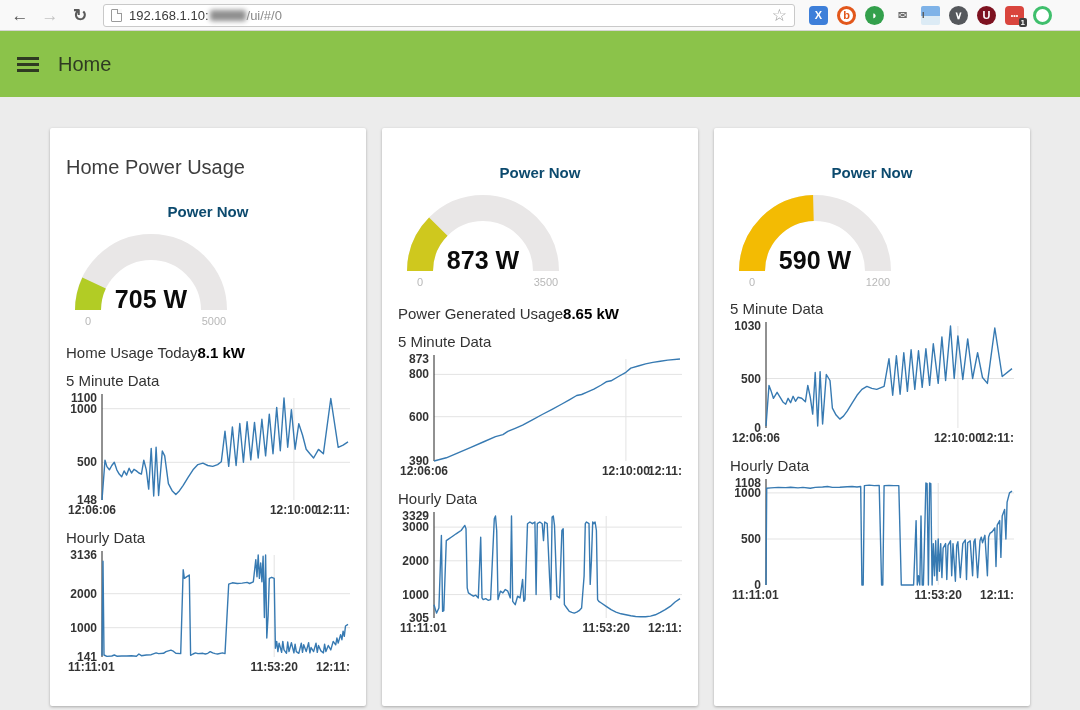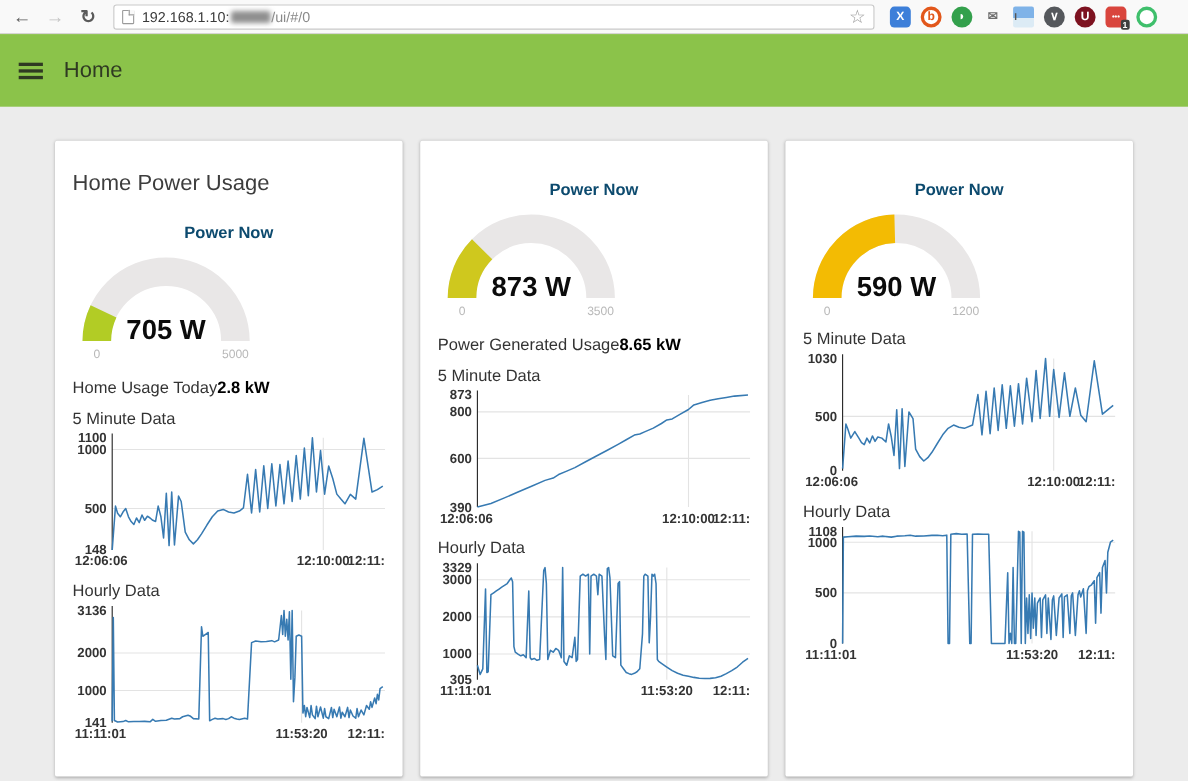--- a/index.html
+++ b/index.html
@@ -96,21 +96,21 @@
         <svg width="170" height="104" viewBox="0 0 170 104">
           <path d="M 22 86 A 63 63 0 0 1 148 86" stroke="#e9e7e7" stroke-width="26" fill="none"></path>
           <path d="M 22 86 A 63 63 0 0 1 28.1 59.0" stroke="#b2cc25" stroke-width="26" fill="none"></path>
           <text class="gv" x="85" y="84" text-anchor="middle">705 W</text>
           <text class="gm" x="22" y="101" text-anchor="middle">0</text>
           <text class="gm" x="148" y="101" text-anchor="middle">5000</text>
         </svg>
       </div>
     <div class="today-row">
       <span class="today-label">Home Usage Today</span>
-      <span class="today-value">2.8 kW</span>
+      <span class="today-value">8.1 kW</span>
     </div>
     <div class="chart-title">5 Minute Data</div>
     <div class="chart">
         <svg width="284" height="128" viewBox="0 0 284 128">
           <line x1="36" y1="18.7" x2="284" y2="18.7" stroke="#e3e3e3" stroke-width="1"></line>
           <line x1="36" y1="72.3" x2="284" y2="72.3" stroke="#e3e3e3" stroke-width="1"></line>
           <line x1="227.9" y1="8" x2="227.9" y2="110" stroke="#e3e3e3" stroke-width="1"></line>
           <line x1="36" y1="4" x2="36" y2="110" stroke="#222" stroke-width="1"></line>
           <polyline points="36.0,110.0 39.0,70.1 40.9,76.6 43.4,79.8 45.8,75.5 48.3,72.3 50.8,79.8 53.2,84.1 55.7,86.8 58.1,80.9 60.6,85.1 63.1,78.2 65.5,83.0 68.0,79.3 70.4,80.9 72.9,83.0 75.4,84.1 77.8,70.1 80.3,79.8 82.7,99.1 85.2,58.4 87.7,106.0 90.1,57.3 92.6,105.5 96.3,61.0 98.7,65.9 102.4,93.7 106.1,100.7 109.8,104.4 113.5,100.7 117.2,95.3 122.1,87.3 127.0,79.8 131.9,74.6 136.9,73.1 141.8,75.5 146.7,76.4 151.6,74.6 155.3,71.8 159.0,41.2 162.7,76.4 166.4,36.9 170.1,75.5 173.8,33.5 177.4,72.3 181.1,31.6 184.8,69.9 188.5,32.4 192.2,68.0 195.9,29.2 199.6,65.9 203.3,24.1 207.0,63.7 210.7,17.4 214.3,60.7 218.0,8.0 221.7,57.3 225.4,19.6 229.1,59.2 232.8,33.7 236.5,45.0 240.2,59.2 243.9,63.7 247.6,68.0 252.5,59.4 257.4,63.7 264.8,8.5 272.2,57.3 277.1,55.1 282.0,51.9" fill="none" stroke="#377ab2" stroke-width="1.4" stroke-linejoin="round"></polyline>
           <text class="ax" x="31" y="12.0" text-anchor="end">1100</text>

